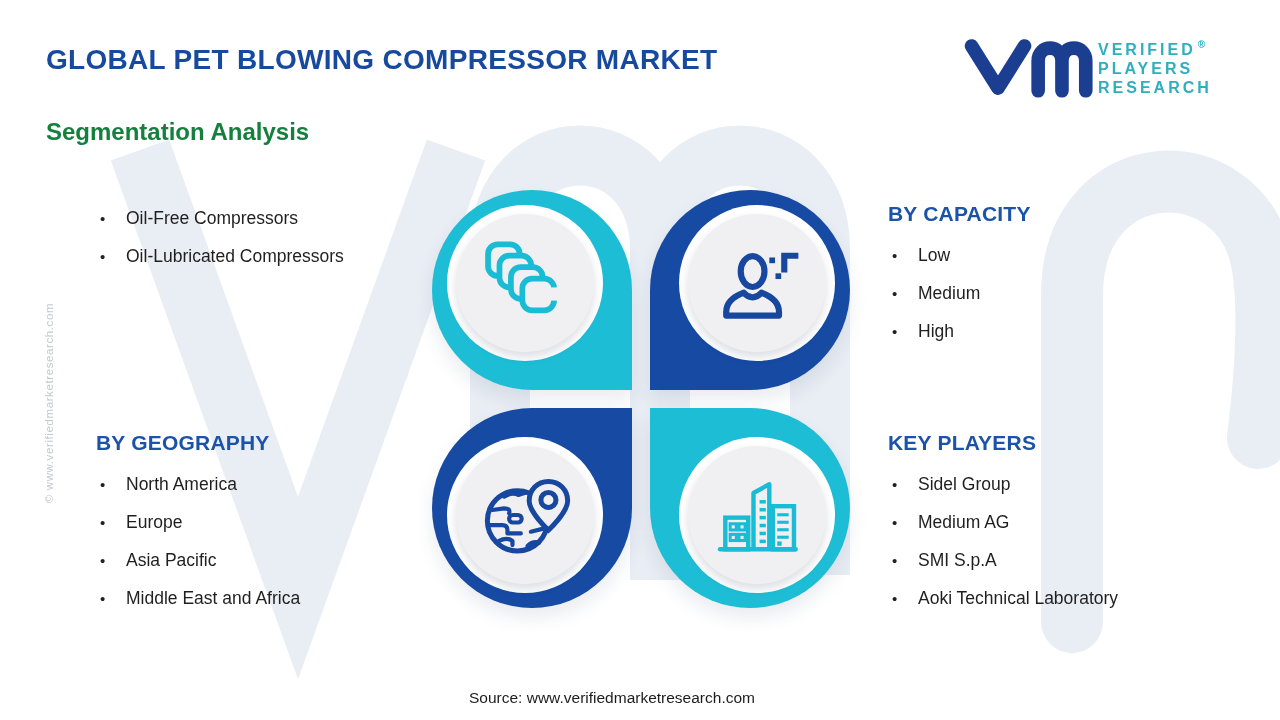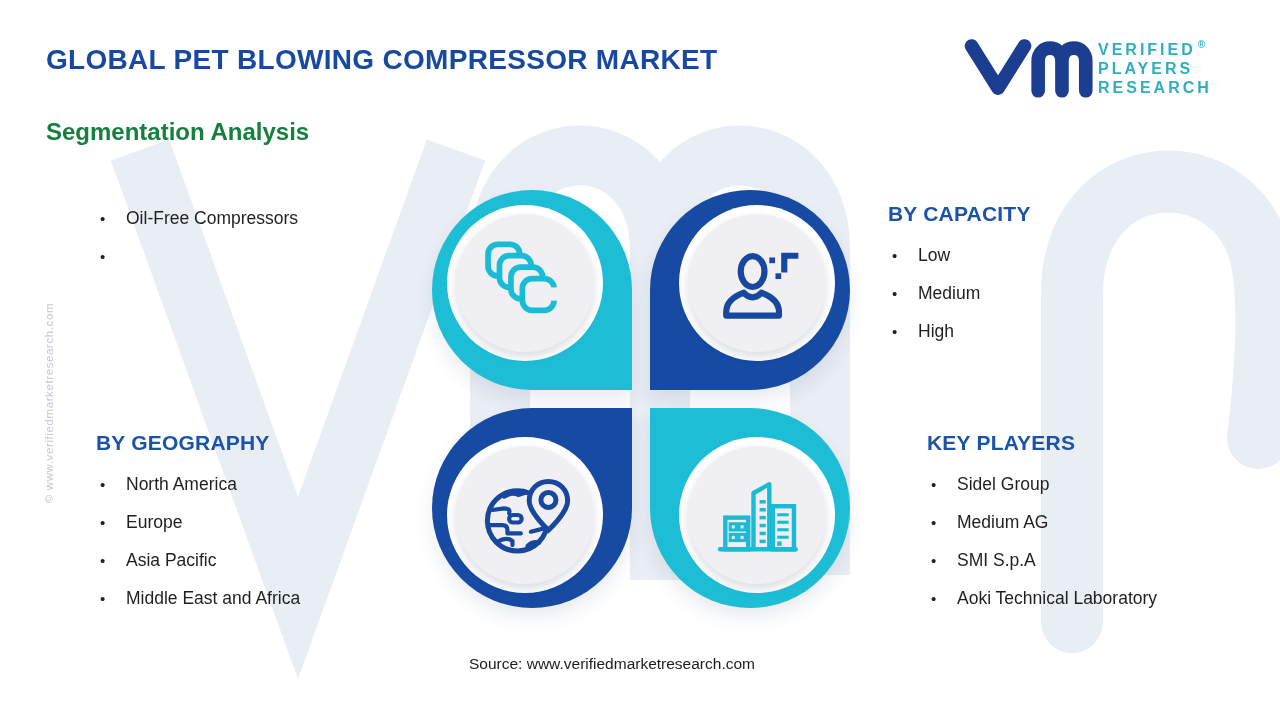--- a/index.html
+++ b/index.html
@@ -31,21 +31,21 @@
   
   .logo { position:absolute; left:962px; top:33px; z-index:2; display:flex; align-items:flex-start; gap:0; }
   .logo-mark { width:136px; height:66px; }
   .logo-text { padding-top:7px; font-size:16px; font-weight:bold; letter-spacing:3px; color:#2eafbf; line-height:19px; white-space:nowrap; }
   .logo-text .reg { font-size:10px; letter-spacing:0; vertical-align:top; position:relative; top:-5px; margin-left:2px; }
   
   .section { position:absolute; z-index:2; }
   #sec-product   { left:96px;  top:208px; }
   #sec-capacity  { left:888px; top:202px; }
   #sec-geography { left:96px;  top:431px; }
-  #sec-players   { left:888px; top:431px;margin-left:39px; }
+  #sec-players   { left:888px; top:431px; }
   .section h2 { font-size:21px; font-weight:bold; color:#1b53a8; letter-spacing:0.2px; margin-bottom:19px; }
   .section ul { list-style:none; }
   .section li { display:flex; align-items:flex-start; font-size:17.5px; color:#1f1f1f; margin-bottom:17px; line-height:21px; }
   .section li .dot { width:30px; flex:0 0 30px; font-size:15px; color:#222; padding-left:4px; }
   
   .cluster { position:absolute; left:432px; top:190px; width:418px; height:418px; z-index:2; }
   .teardrop { position:absolute; width:200px; height:200px; box-shadow:0 10px 18px rgba(40,70,110,0.10); }
   .q-tl { left:0;     top:0;     background:#1ebdd6; border-radius:50% 50% 0 50%; }
   .q-tr { left:218px; top:0;     background:#164aa3; border-radius:50% 50% 50% 0; }
   .q-bl { left:0;     top:218px; background:#164aa3; border-radius:50% 0 50% 50%; }
@@ -57,21 +57,21 @@
   .q-br .white-disc { right:15px; bottom:15px; }
   .gray-disc {
     position:absolute; inset:9px; border-radius:50%;
     background:#f0f0f2;
     box-shadow:0 5px 10px rgba(40,50,80,0.16);
     display:flex; align-items:center; justify-content:center;
   }
   .gray-disc svg { width:92px; height:88px; }
   
   .source {
-    position:absolute; left:612px; top:655px; transform:translateX(-50%);
+    position:absolute; left:612px; top:689px; transform:translateX(-50%);
     font-size:15.5px; color:#1c1c1c; z-index:2; white-space:nowrap;
   }
 </style>
 </head>
 <body>
 
 <svg class="bg-watermark" width="1280" height="720" viewBox="0 0 1280 720" aria-hidden="true">
   <g stroke="#e9edf4" fill="none">
     <path d="M140,150 L298,588 L456,150" stroke-width="62" stroke-linejoin="miter"></path>
     <path d="M500,580 L500,250 C500,124 660,124 660,250 L660,580 M660,250 C660,124 820,124 820,250 L820,575" stroke-width="60"></path>
@@ -99,20 +99,21 @@
 </div>
 
 <div class="section" id="sec-product">
   <ul>
     <li>
         <span class="dot">•</span>
         <span>Oil-Free Compressors</span>
       </li>
     <li>
         <span class="dot">•</span>
+        <span>Oil-Lubricated Compressors</span>
       </li>
   </ul>
 </div>
 
 <div class="section" id="sec-capacity">
   <h2>BY CAPACITY</h2>
   <ul>
     <li>
         <span class="dot">•</span>
         <span>Low</span>

